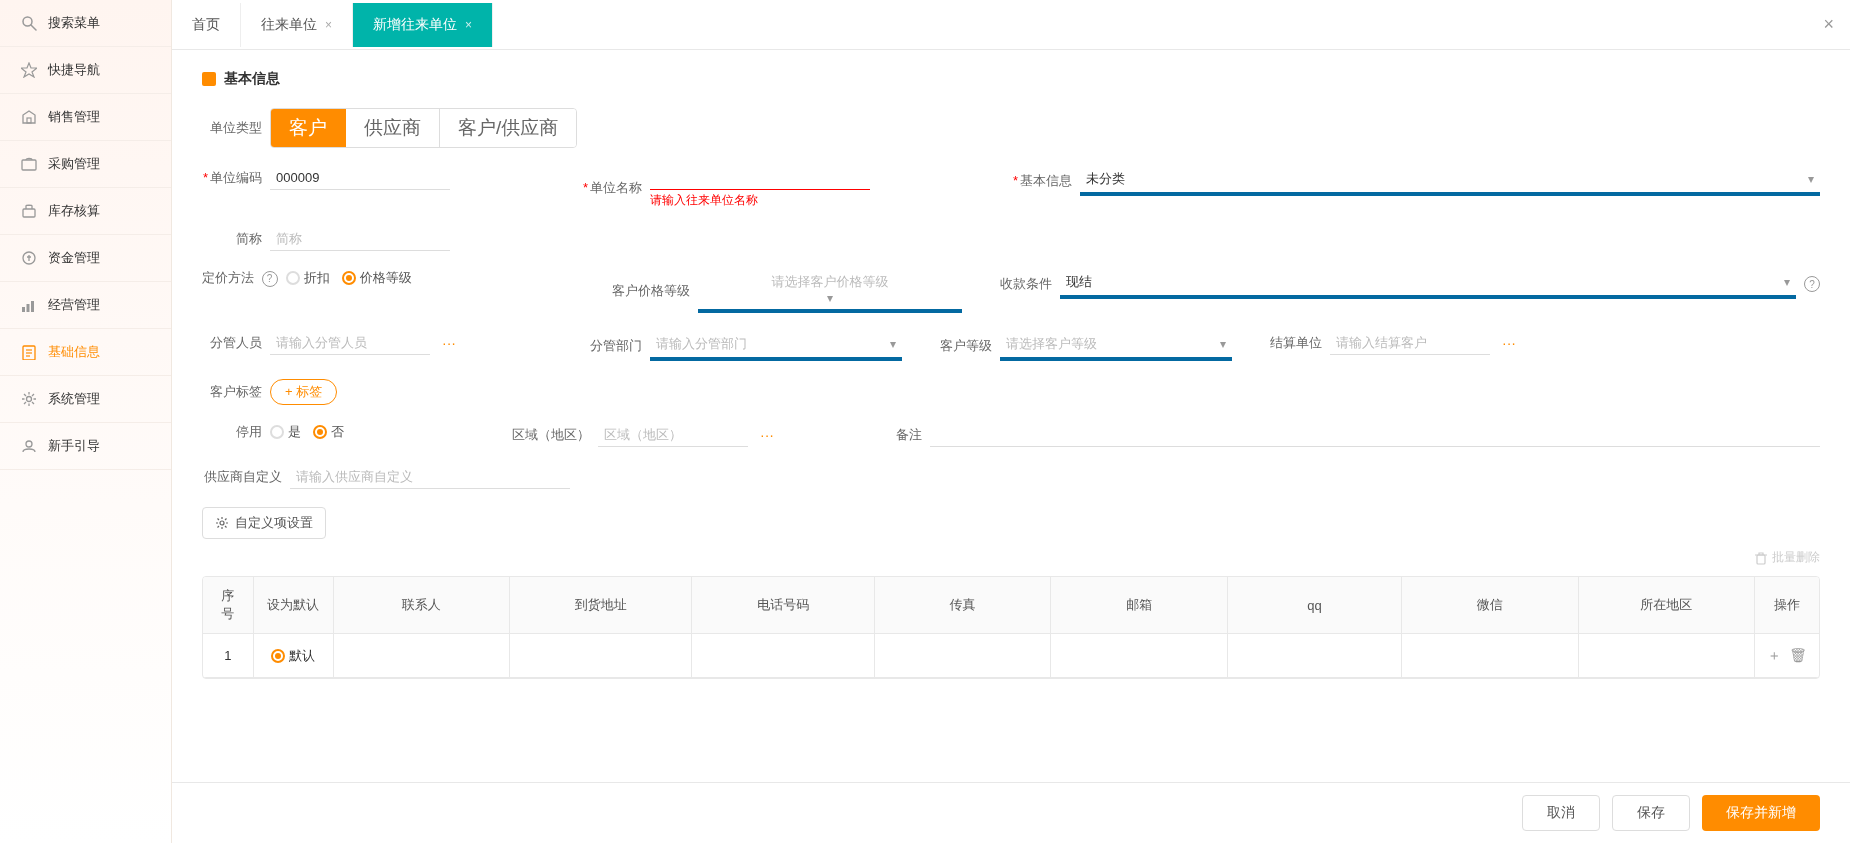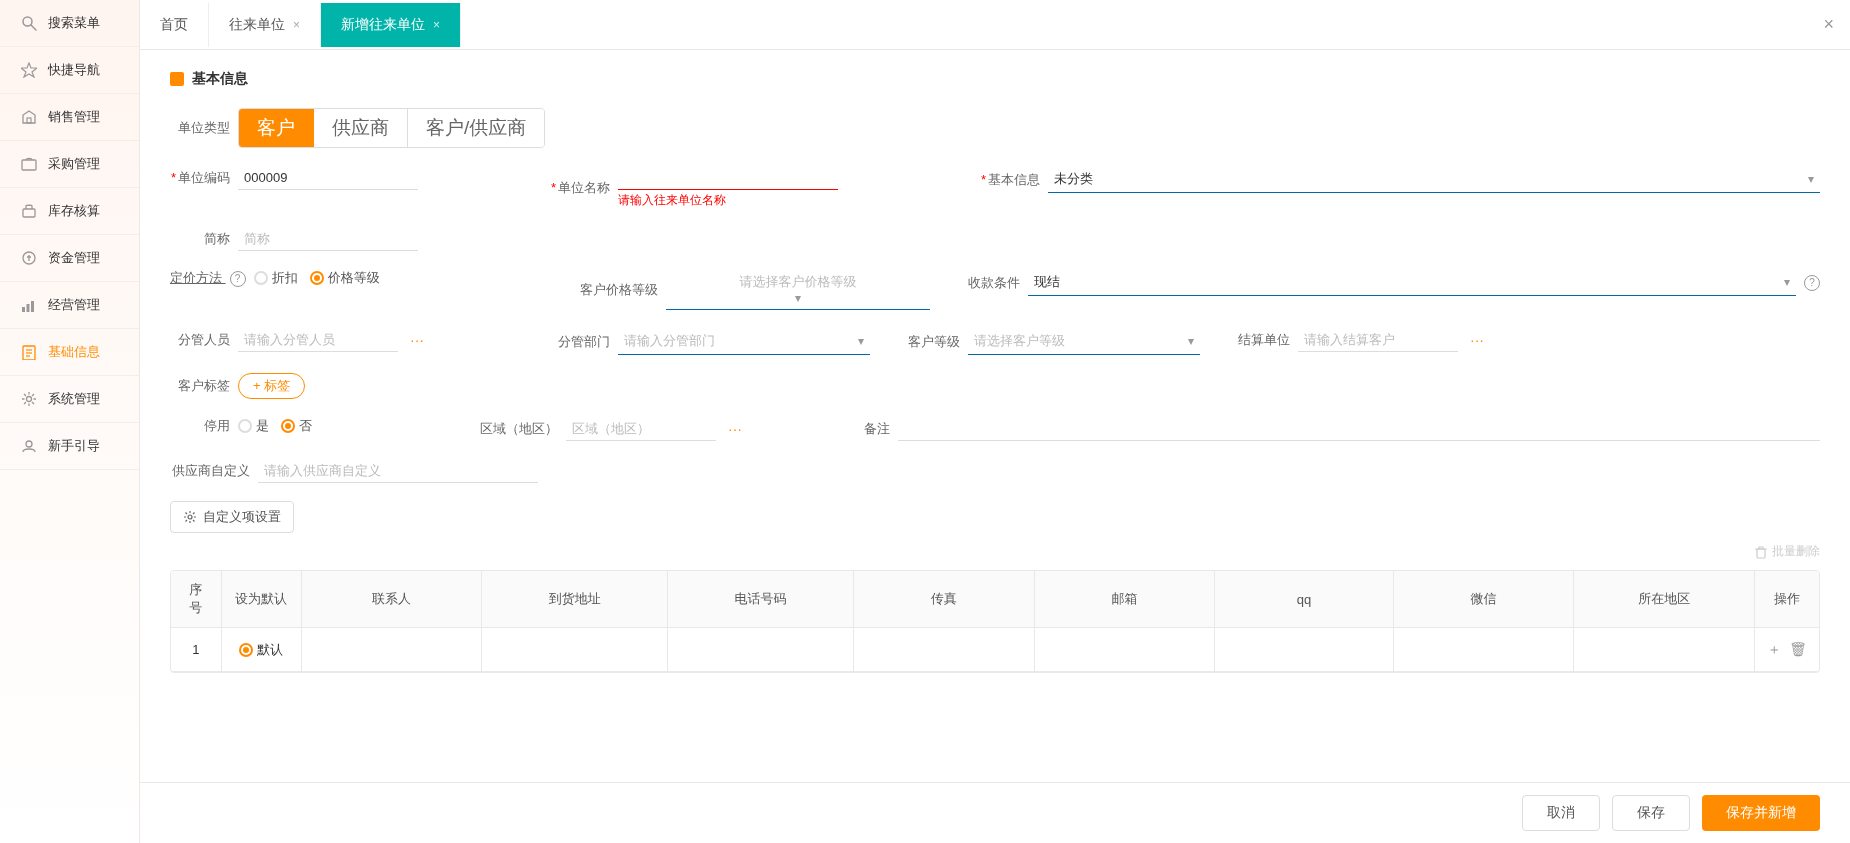--- a/index.html
+++ b/index.html
@@ -1,20 +1,20 @@
 <!DOCTYPE html>
 <html><head>
   <meta charset="utf-8">
   <style>
     * { box-sizing: border-box; margin: 0; padding: 0; }
     body { font-family: 'Microsoft YaHei', sans-serif; font-size: 13px; background: #f5f5f5; display: flex; height: 843px; overflow: hidden; }
 
     
     .sidebar {
-      width: 140px;
+      width: 172px;
       background: linear-gradient(180deg, #fff5f0 0%, #fff 100%);
       border-right: 1px solid #f0e8e0;
       display: flex;
       flex-direction: column;
       flex-shrink: 0;
     }
     .sidebar-item {
       display: flex;
       align-items: center;
       gap: 10px;
@@ -154,21 +154,21 @@
     .input-wrapper {
       display: flex;
       flex-direction: column;
       flex: 1;
     }
 
     
     .form-select {
       display: flex;
       align-items: center;
-      border-bottom: 1px solid #0369a1;
+      border-bottom: 4px solid #0369a1;
       padding: 4px 6px;
       cursor: pointer;
       min-width: 150px;
       flex: 1;
       justify-content: space-between;
       color: #333;
     }
     .form-select .placeholder { color: #bbb; font-size: 13px; }
     .form-select .chevron { color: #999; font-size: 12px; }
 
@@ -544,21 +544,21 @@
       <div class="form-row">
         <div class="form-field" style="max-width:350px;">
           <span class="form-label">简称</span>
           <input class="form-input" type="text" placeholder="简称" style="max-width: 180px;">
         </div>
       </div>
 
       <div class="form-row">
 
         <div class="form-field" style="max-width:380px;">
-          <span class="form-label" style="min-width:75px;text-decoration:underline;">
+          <span class="form-label" style="min-width:75px;">
             <span>定价方法</span>
             <span class="help-icon" style="display:inline-flex;margin-left:4px;">?</span>
           </span>
           <div class="radio-group">
             <div class="radio-item">
               <div class="radio-circle"></div>
               <span>折扣</span>
             </div>
             <div class="radio-item">
               <div class="radio-circle checked">

